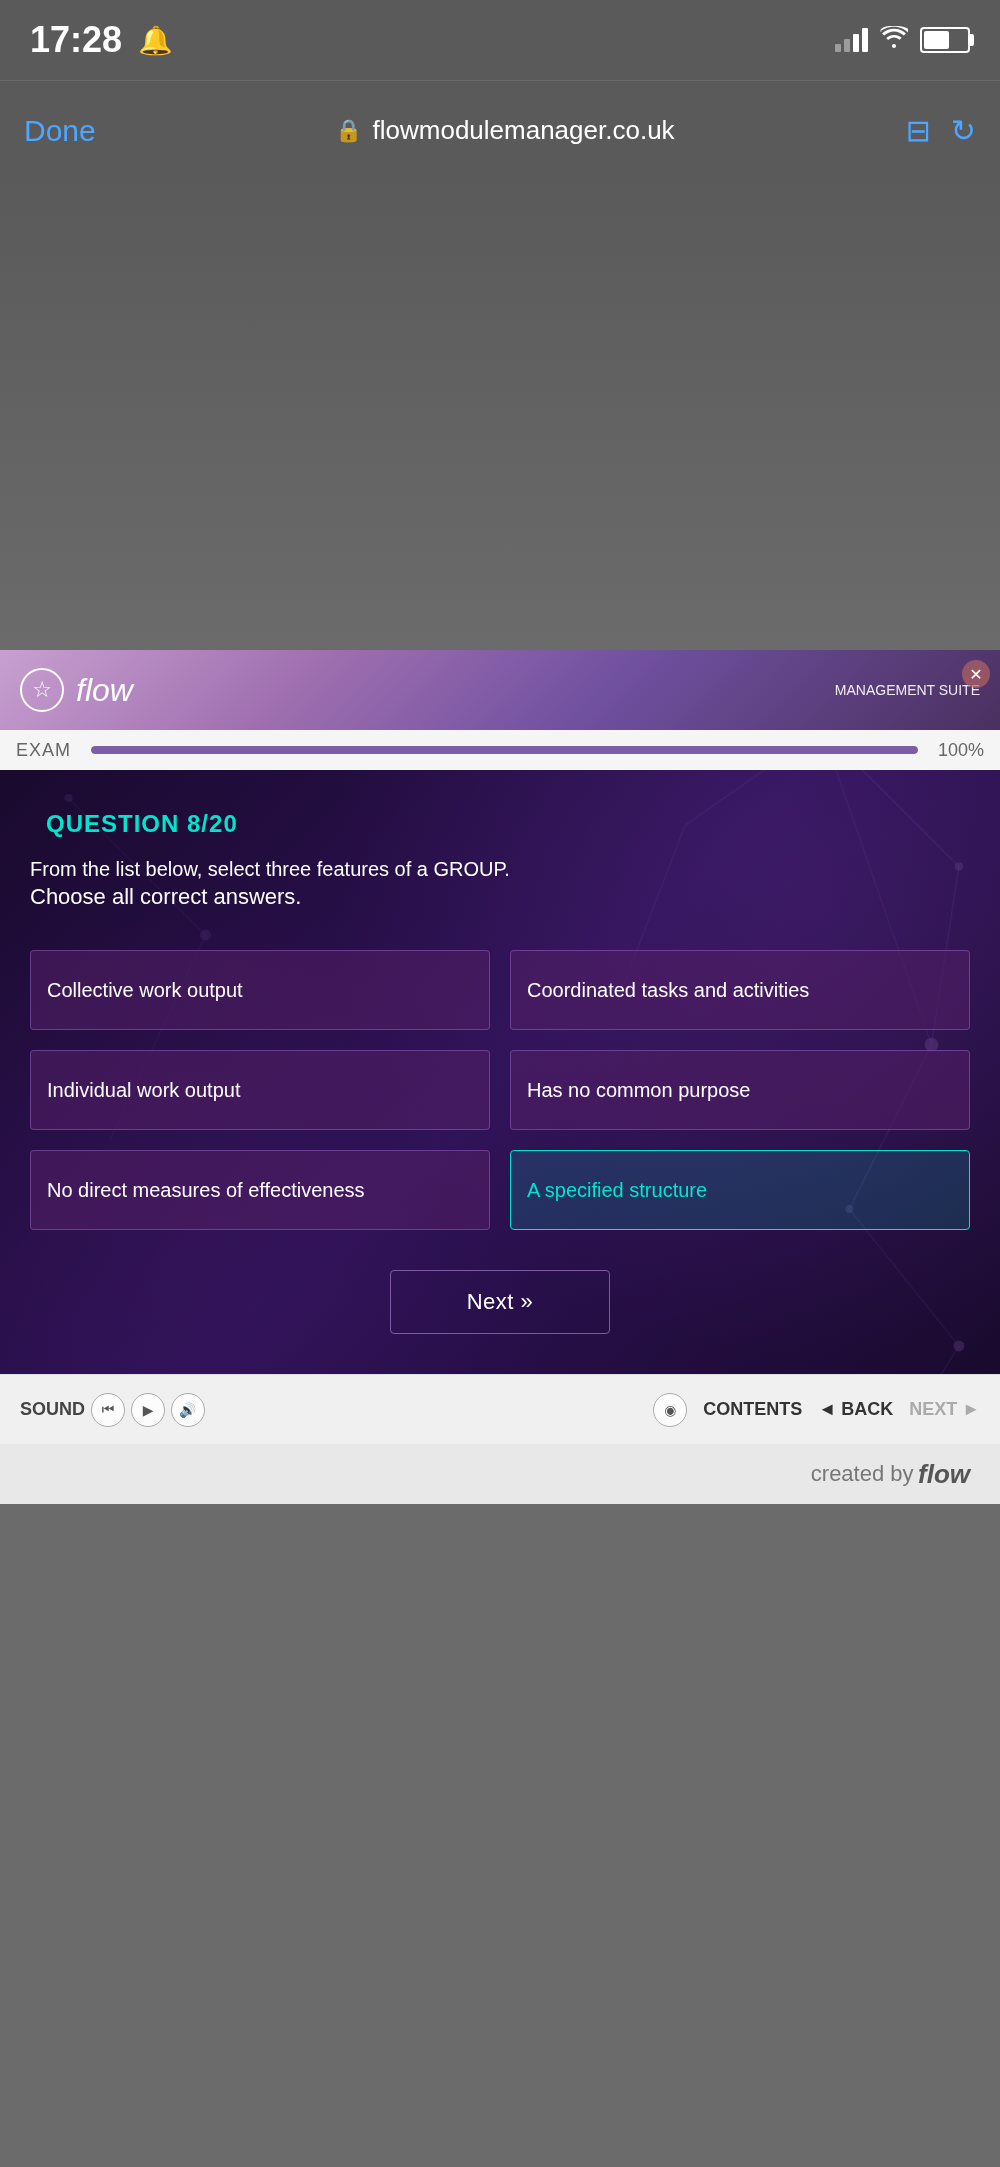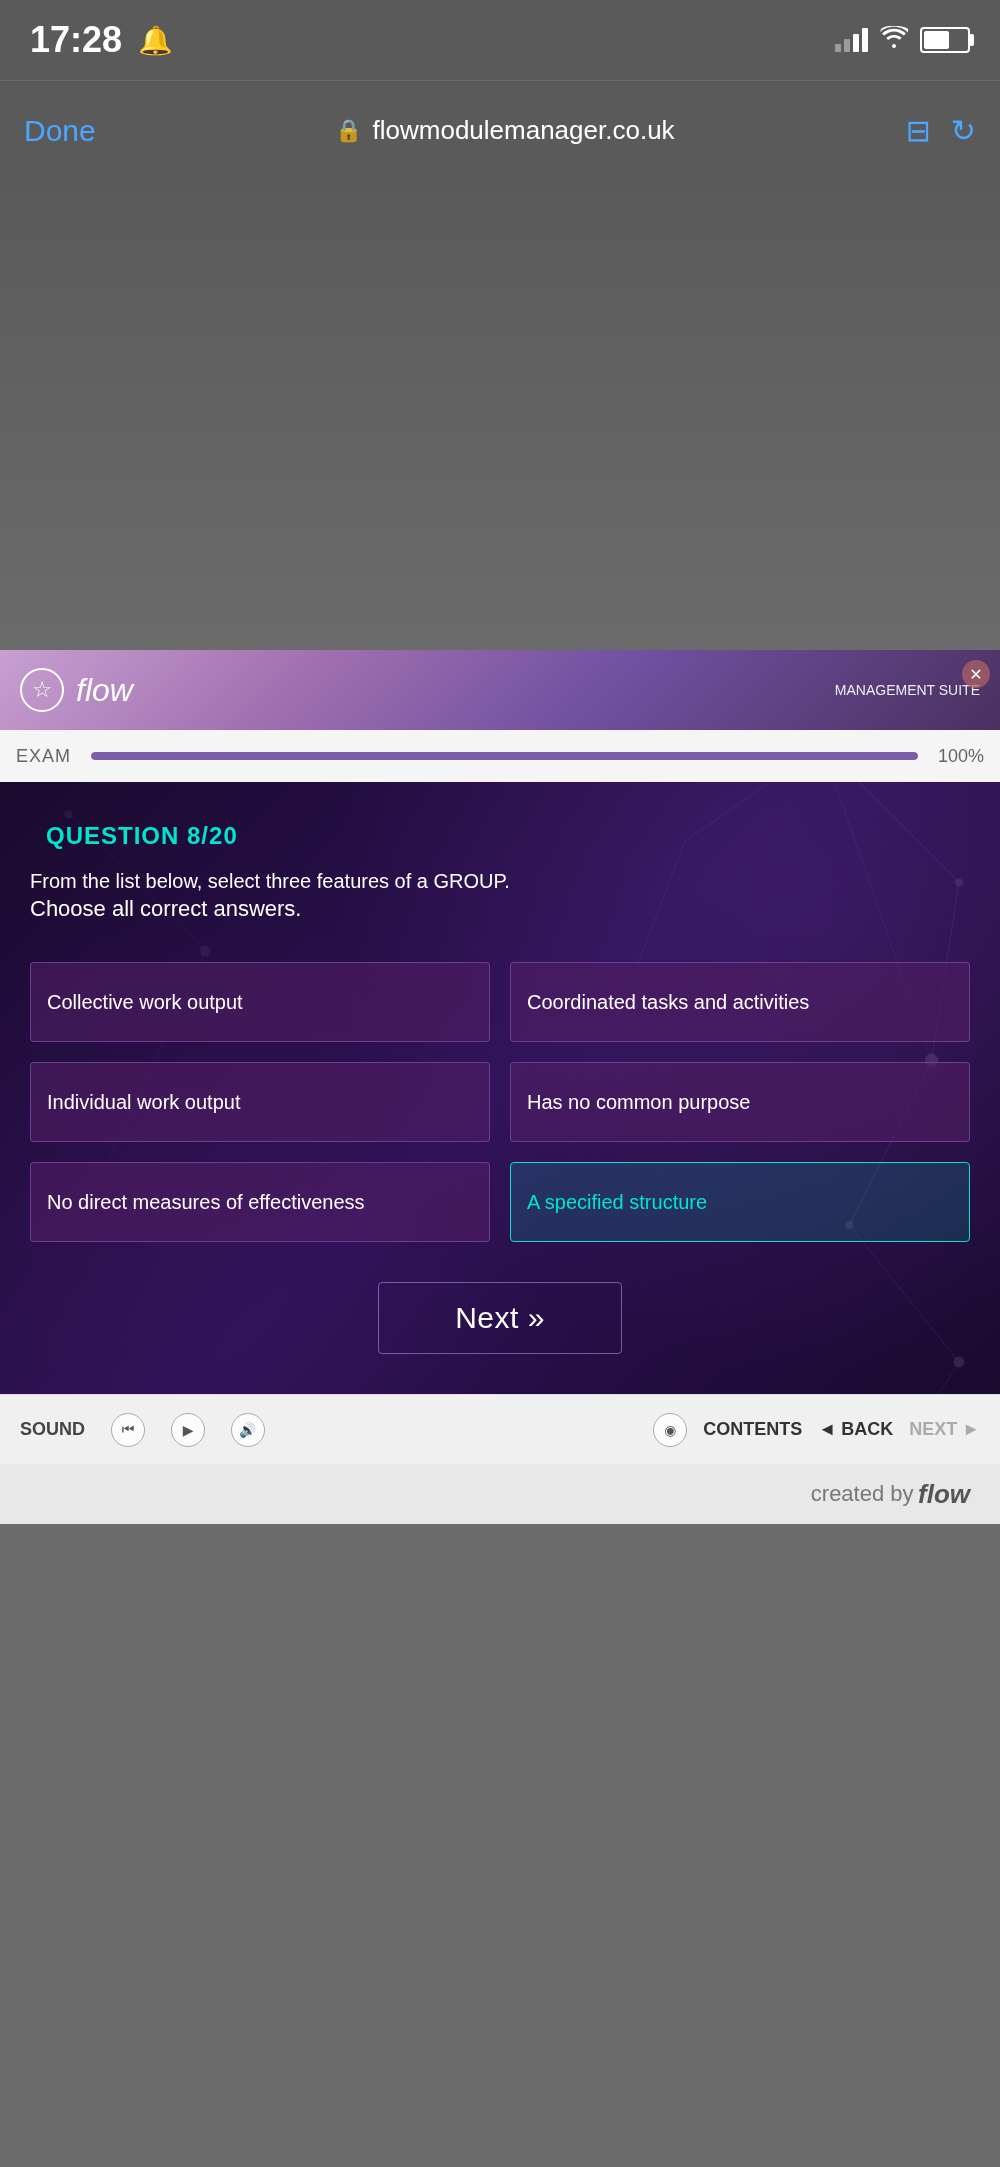--- a/index.html
+++ b/index.html
@@ -219,21 +219,21 @@
       font-size: 16px;
       cursor: pointer;
       position: absolute;
       top: 10px;
       right: 10px;
     }
 
     
     .progress-area {
       width: 100%;
-      height: 52px;
+      height: 40px;
       background: #f5f5f5;
       display: flex;
       align-items: center;
       justify-content: space-between;
       padding: 16px 16px;
     }
 
     .exam-label {
       font-size: 18px;
       color: #666;
@@ -359,42 +359,42 @@
       justify-content: center;
       position: relative;
       z-index: 2;
     }
 
     .next-btn {
       background: transparent;
       border: 1px solid rgba(180, 140, 220, 0.6);
       border-radius: 4px;
       color: white;
-      font-size: 30px;
+      font-size: 22px;
       padding: 18px 76px;
       cursor: pointer;
       letter-spacing: 0.5px;
     }
 
     
     .bottom-controls {
       width: 100%;
       height: 70px;
       background: #f0f0f0;
       display: flex;
       align-items: center;
       justify-content: space-between;
       padding: 0 20px;
       border-top: 1px solid #ddd;
     }
 
     .sound-section {
       display: flex;
       align-items: center;
-      gap: 26px;
+      gap: 6px;
     }
 
     .sound-label {
       font-size: 18px;
       font-weight: 600;
       color: #444;
       text-transform: uppercase;
     }
 
     .control-btn {

